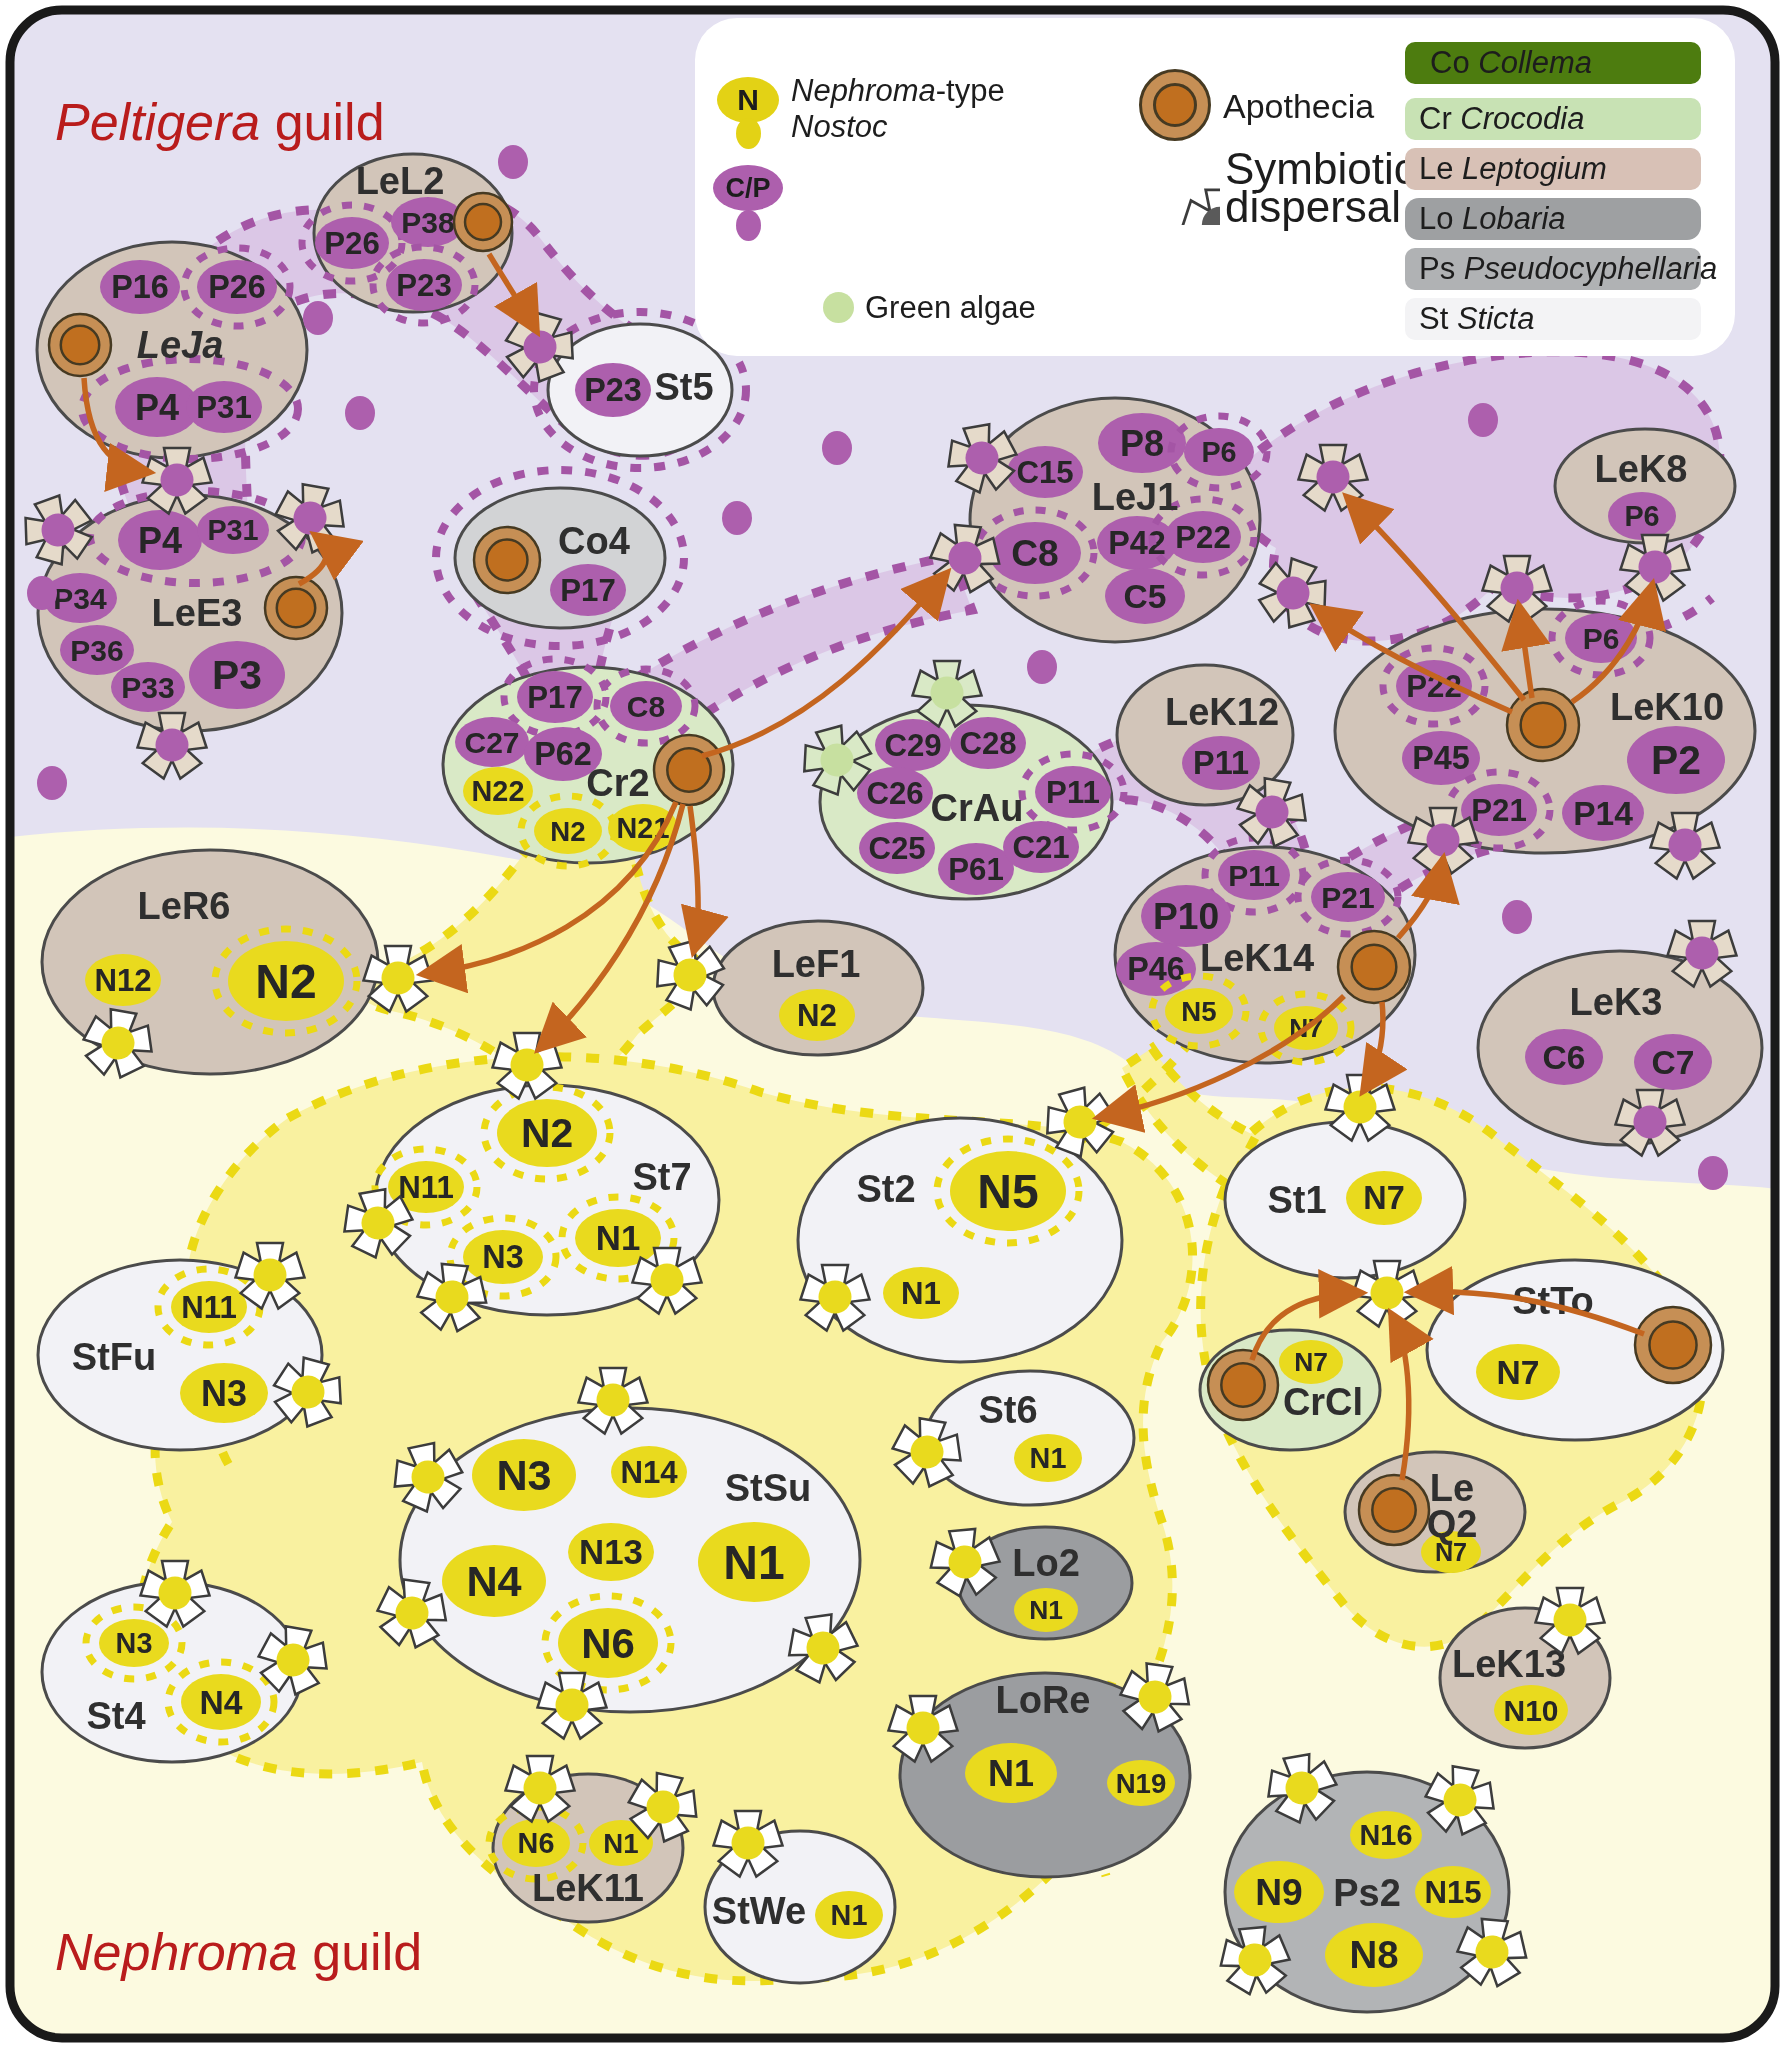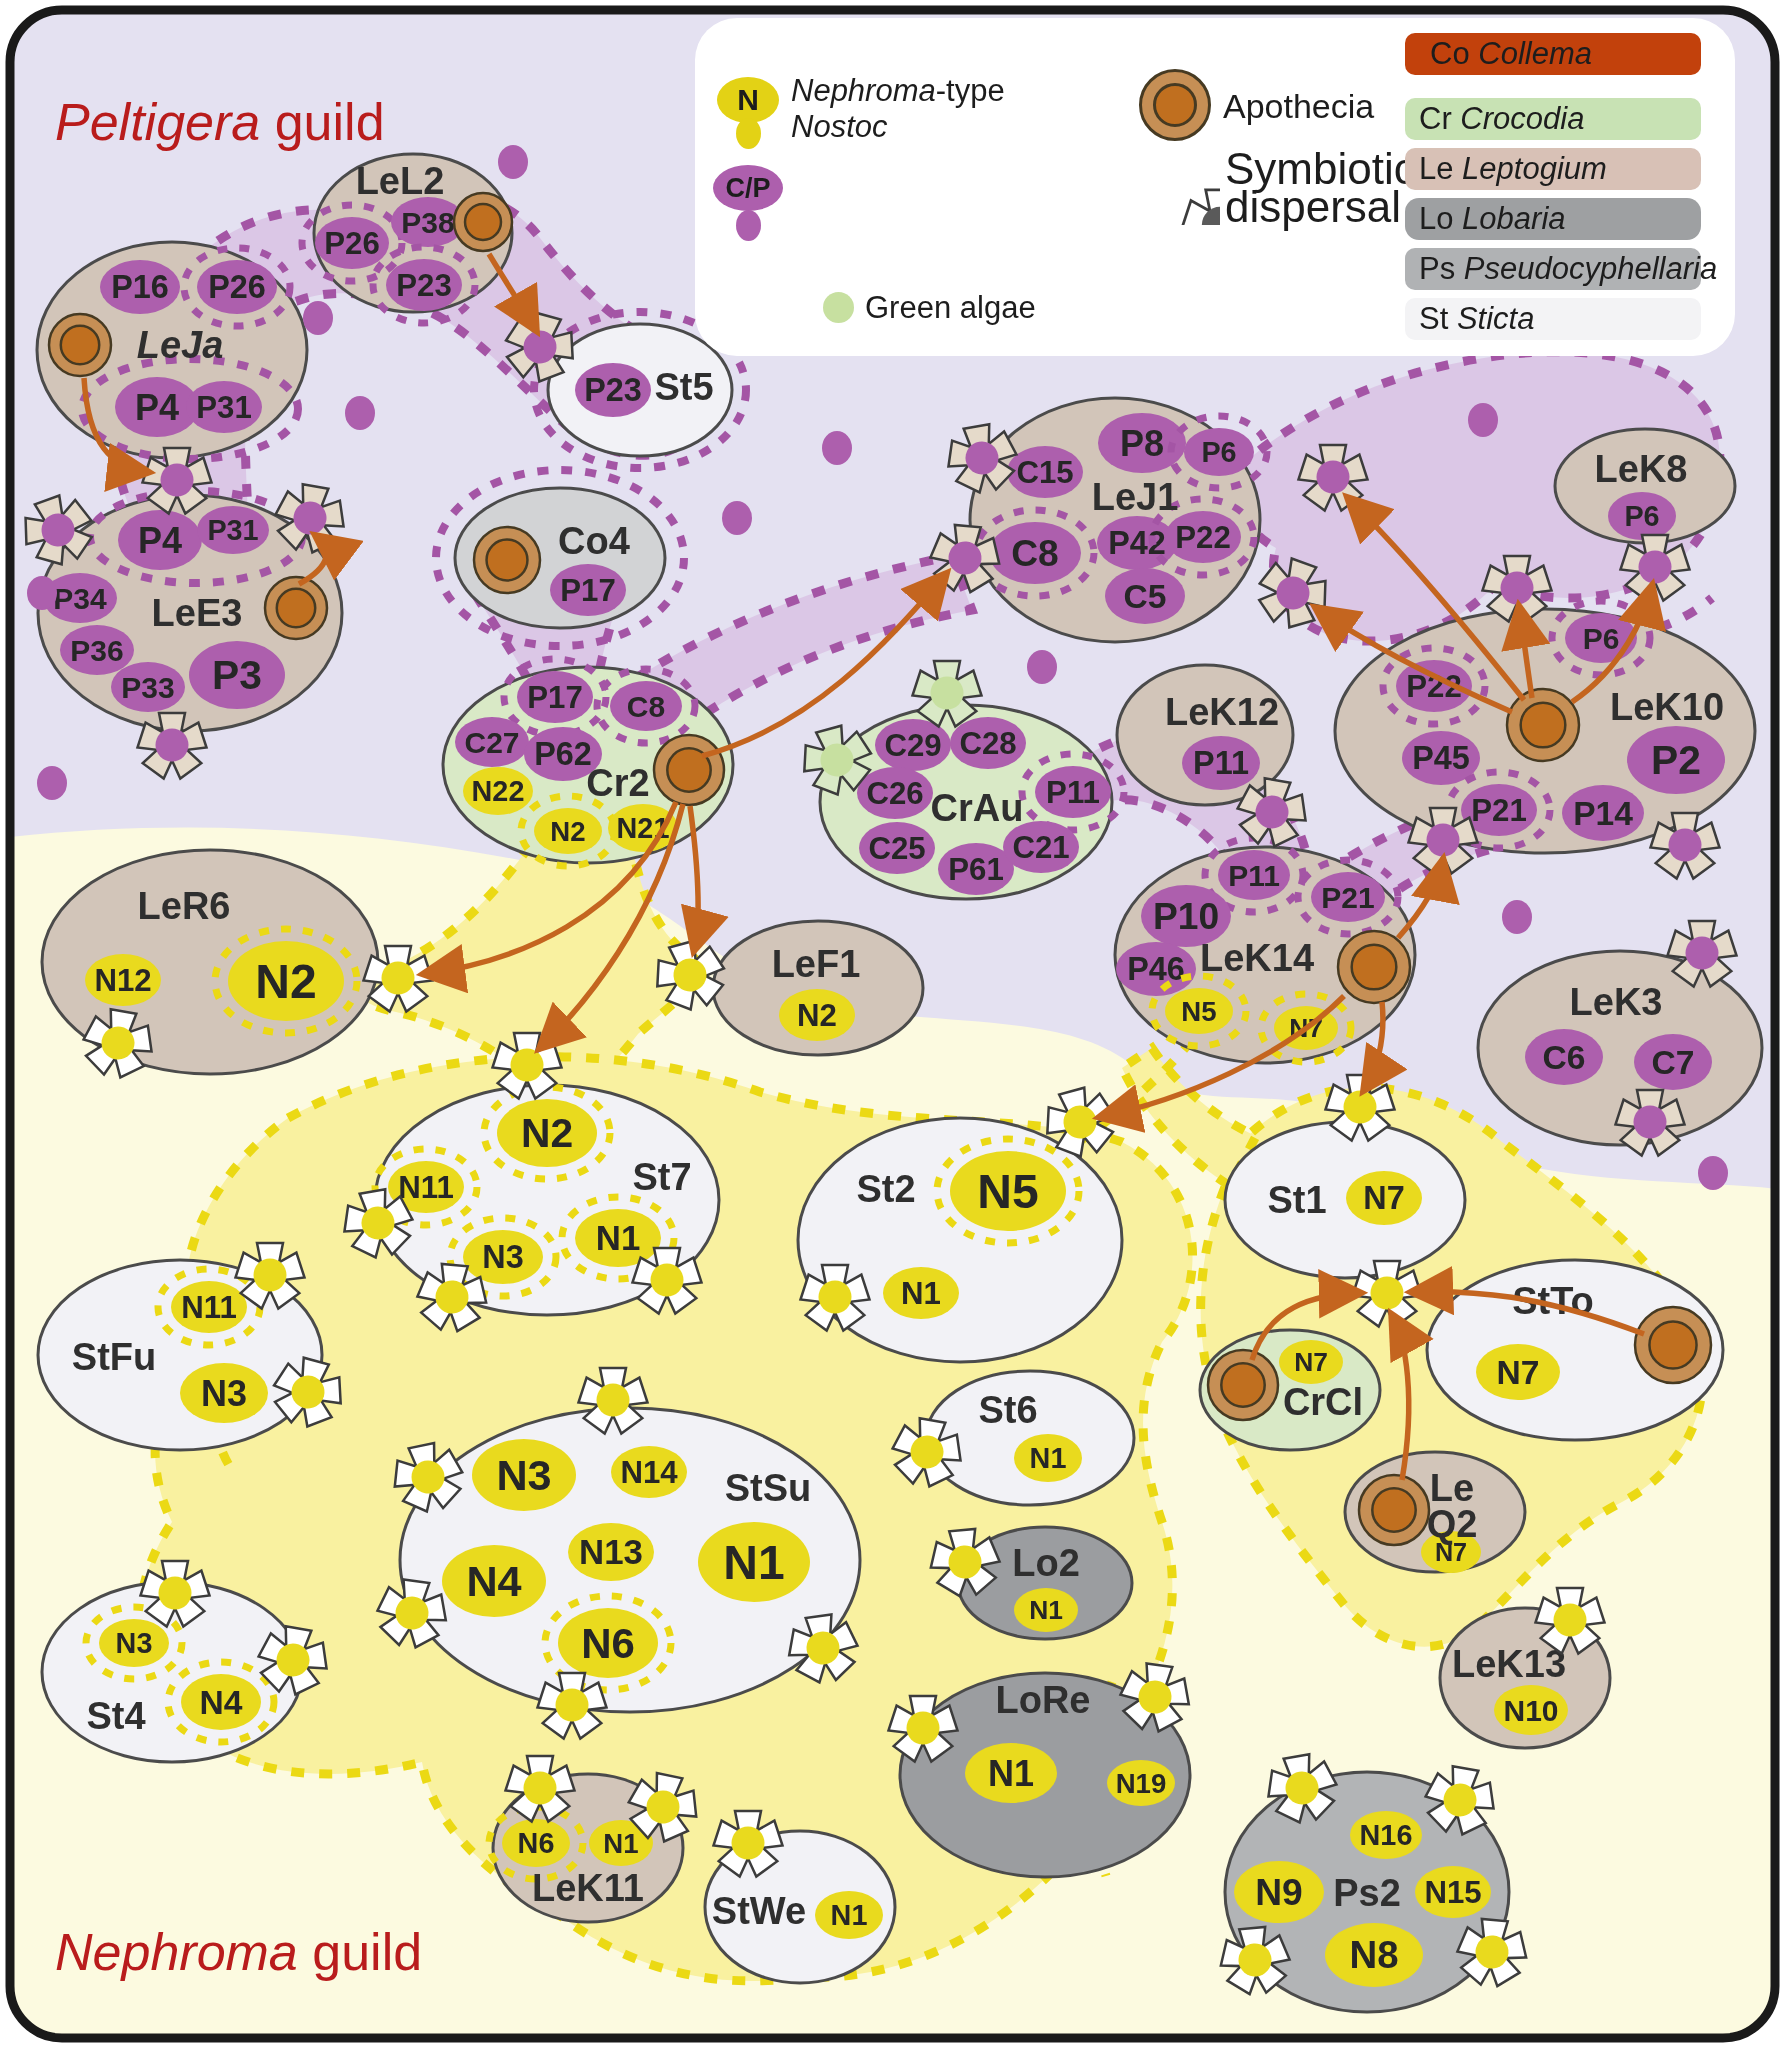--- a/index.html
+++ b/index.html
@@ -1134,21 +1134,21 @@
           <polygon points="-0.2,15.0 14.3,4.4 29.3,18.2 8.3,33.5" fill="#ffffff" stroke="#3c3c3c" stroke-width="2.5"></polygon>
           <polygon points="-14.3,4.4 0.2,15.0 -8.3,33.5 -29.3,18.2" fill="#ffffff" stroke="#3c3c3c" stroke-width="2.5"></polygon>
           <polygon points="-8.6,-12.3 -14.2,4.9 -34.5,2.5 -26.4,-22.3" fill="#ffffff" stroke="#3c3c3c" stroke-width="2.5"></polygon>
           <circle cx="0" cy="0" r="16.5" fill="#5a5a5a"></circle>
         </g>
       </svg>
     <div class="lg-abs lg-text" style="left:530px;top:132px;font-size:44px;line-height:38px;">
       <span>Symbiotic</span><br><span>dispersal</span>
     </div>
     <div id="chips">
-        <div class="chip" style="top: 15px; background: #c2410c; padding-left: 25px;">
+        <div class="chip" style="top: 24px; background: #4d7c0f; padding-left: 25px;">
           <span>Co&nbsp;</span>
           <span class="it">Collema</span>
         </div>
         <div class="chip" style="top: 80px; background: rgb(200, 226, 180);">
           <span>Cr&nbsp;</span>
           <span class="it">Crocodia</span>
         </div>
         <div class="chip" style="top: 130px; background: rgb(216, 193, 182);">
           <span>Le&nbsp;</span>
           <span class="it">Leptogium</span>

